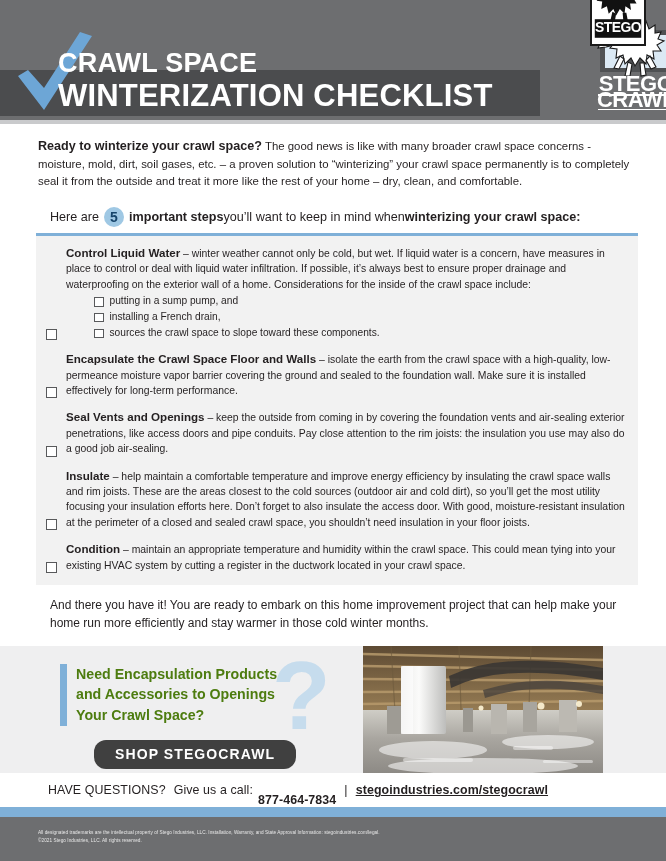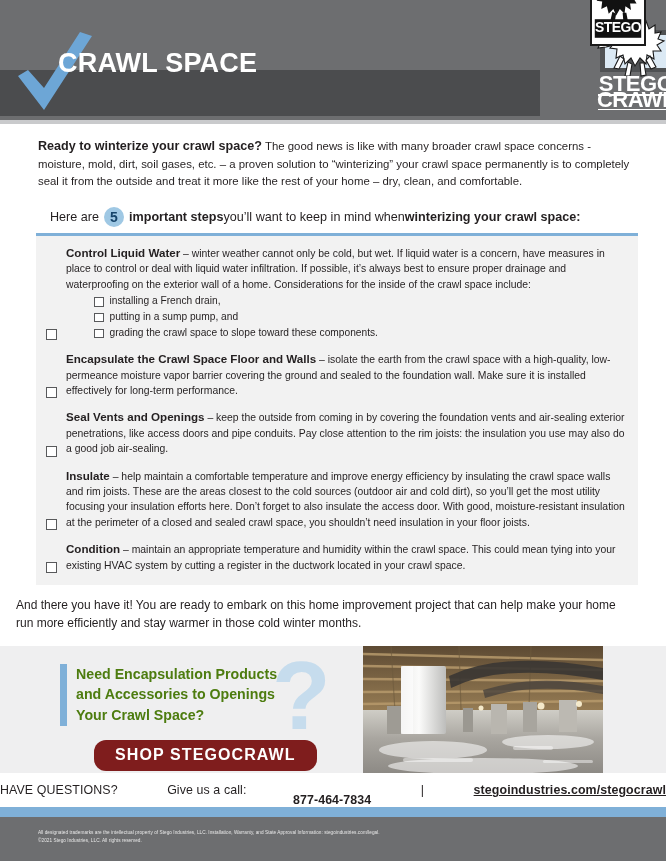--- a/index.html
+++ b/index.html
@@ -168,21 +168,21 @@
   .subitem {
     display: flex;
     align-items: flex-start;
     margin-top: 1.5px;
     font-size: 10.2px;
     line-height: 14.4px;
   }
 
   
   .closing {
-    padding: 12px 30px 0 16px;
+    padding: 12px 30px 0 50px;
     font-size: 12px;
     line-height: 17.4px;
     color: #231f20;
   }
 
   
   .cta {
     position: relative;
     margin-top: 14px;
     width: 666px;
@@ -217,24 +217,24 @@
     font-weight: bold;
     line-height: 20.5px;
     color: #4d7c0f;
     z-index: 2;
   }
   .cta-btn {
     position: absolute;
     left: 94px;
     top: 94px;
     padding: 6px 21px 7px 21px;
-    background: #7f1d1d;
+    background: #404040;
     border-radius: 12px;
     color: #ffffff;
-    font-size: 16px;
+    font-size: 14px;
     font-weight: bold;
     letter-spacing: 1.1px;
     z-index: 2;
   }
   .cta-photo {
     position: absolute;
     left: 363px;
     top: 0;
     width: 240px;
     height: 127px;
@@ -242,25 +242,25 @@
     background: #6f6357;
   }
 
   
   .contact {
     width: 666px;
     height: 34px;
     background: #ffffff;
     display: flex;
     align-items: center;
+    padding-left: 48px;
     box-sizing: border-box;
     font-size: 12.4px;
     color: #231f20;
     letter-spacing: 0.1px;
-    justify-content: space-between;
   }
   .contact .phone { font-weight: bold; margin-left: 5px; margin-top: 21px; }
   .contact .sep { margin: 0 8px; color: #231f20; }
   .contact .url { font-weight: bold; text-decoration: underline; color: #231f20; }
 
   .blue-strip {
     width: 666px;
     height: 10px;
     background: #7fb0d8;
   }
@@ -302,20 +302,21 @@
 
   <div class="header">
     <div class="header-band"></div>
 
     <svg class="check-mark" viewBox="0 0 86 90">
       <path d="M4 46 L30 80 L78 6 L66 2 L30 58 L14 40 Z" fill="#6da6d6"></path>
     </svg>
 
     <div class="header-titles">
       <div class="title-line1">CRAWL SPACE</div>
+      <div class="title-line2">WINTERIZATION CHECKLIST</div>
     </div>
 
     <svg class="logo-header" viewBox="0 0 104 92">
       <rect x="16" y="12" width="72" height="42" fill="#4f5153"></rect>
       <rect x="21" y="17" width="62" height="33" fill="#dbe9f4"></rect>
       <rect x="44" y="17" width="17" height="33" fill="#4f5153"></rect>
       <g fill="#ffffff" stroke="#1a1a1a" stroke-width="1.1">
         <path d="M52 4 L57 10 L62 3 L65 11 L71 7 L71 15 L77 14 L74 21 L80 23 L73 27 L77 33
                  L69 33 L70 41 L63 37 L62 46 L56 40 L51 48 L47 40 L41 46 L39 37 L32 40
                  L33 31 L26 30 L31 24 L25 20 L32 16 L29 9 L36 10 L37 3 L43 8 Z"></path>
@@ -349,29 +350,29 @@
 
   <div class="checklist">
 
     <div class="item">
       <span class="cbox"></span>
       <div class="item-body">
         <span class="hl">Control Liquid Water</span><span> – winter weather cannot only be cold, but wet. If liquid water is a concern, have measures in place to control or deal with liquid water infiltration. If possible, it’s always best to ensure proper drainage and waterproofing on the exterior wall of a home. Considerations for the inside of the crawl space include:</span>
         <div class="sublist">
           <div class="subitem">
             <span class="cbox sub"></span>
+            <span>putting in a sump pump, and</span>
+          </div>
+          <div class="subitem">
+            <span class="cbox sub"></span>
             <span>installing a French drain,</span>
           </div>
           <div class="subitem">
             <span class="cbox sub"></span>
-            <span>putting in a sump pump, and</span>
-          </div>
-          <div class="subitem">
-            <span class="cbox sub"></span>
-            <span>grading the crawl space to slope toward these components.</span>
+            <span>sources the crawl space to slope toward these components.</span>
           </div>
         </div>
       </div>
     </div>
 
     <div class="item">
       <span class="cbox"></span>
       <div class="item-body">
         <span class="hl">Encapsulate the Crawl Space Floor and Walls</span><span> – isolate the earth from the crawl space with a high-quality, low-permeance moisture vapor barrier covering the ground and sealed to the foundation wall. Make sure it is installed effectively for long-term performance.</span>
       </div>

